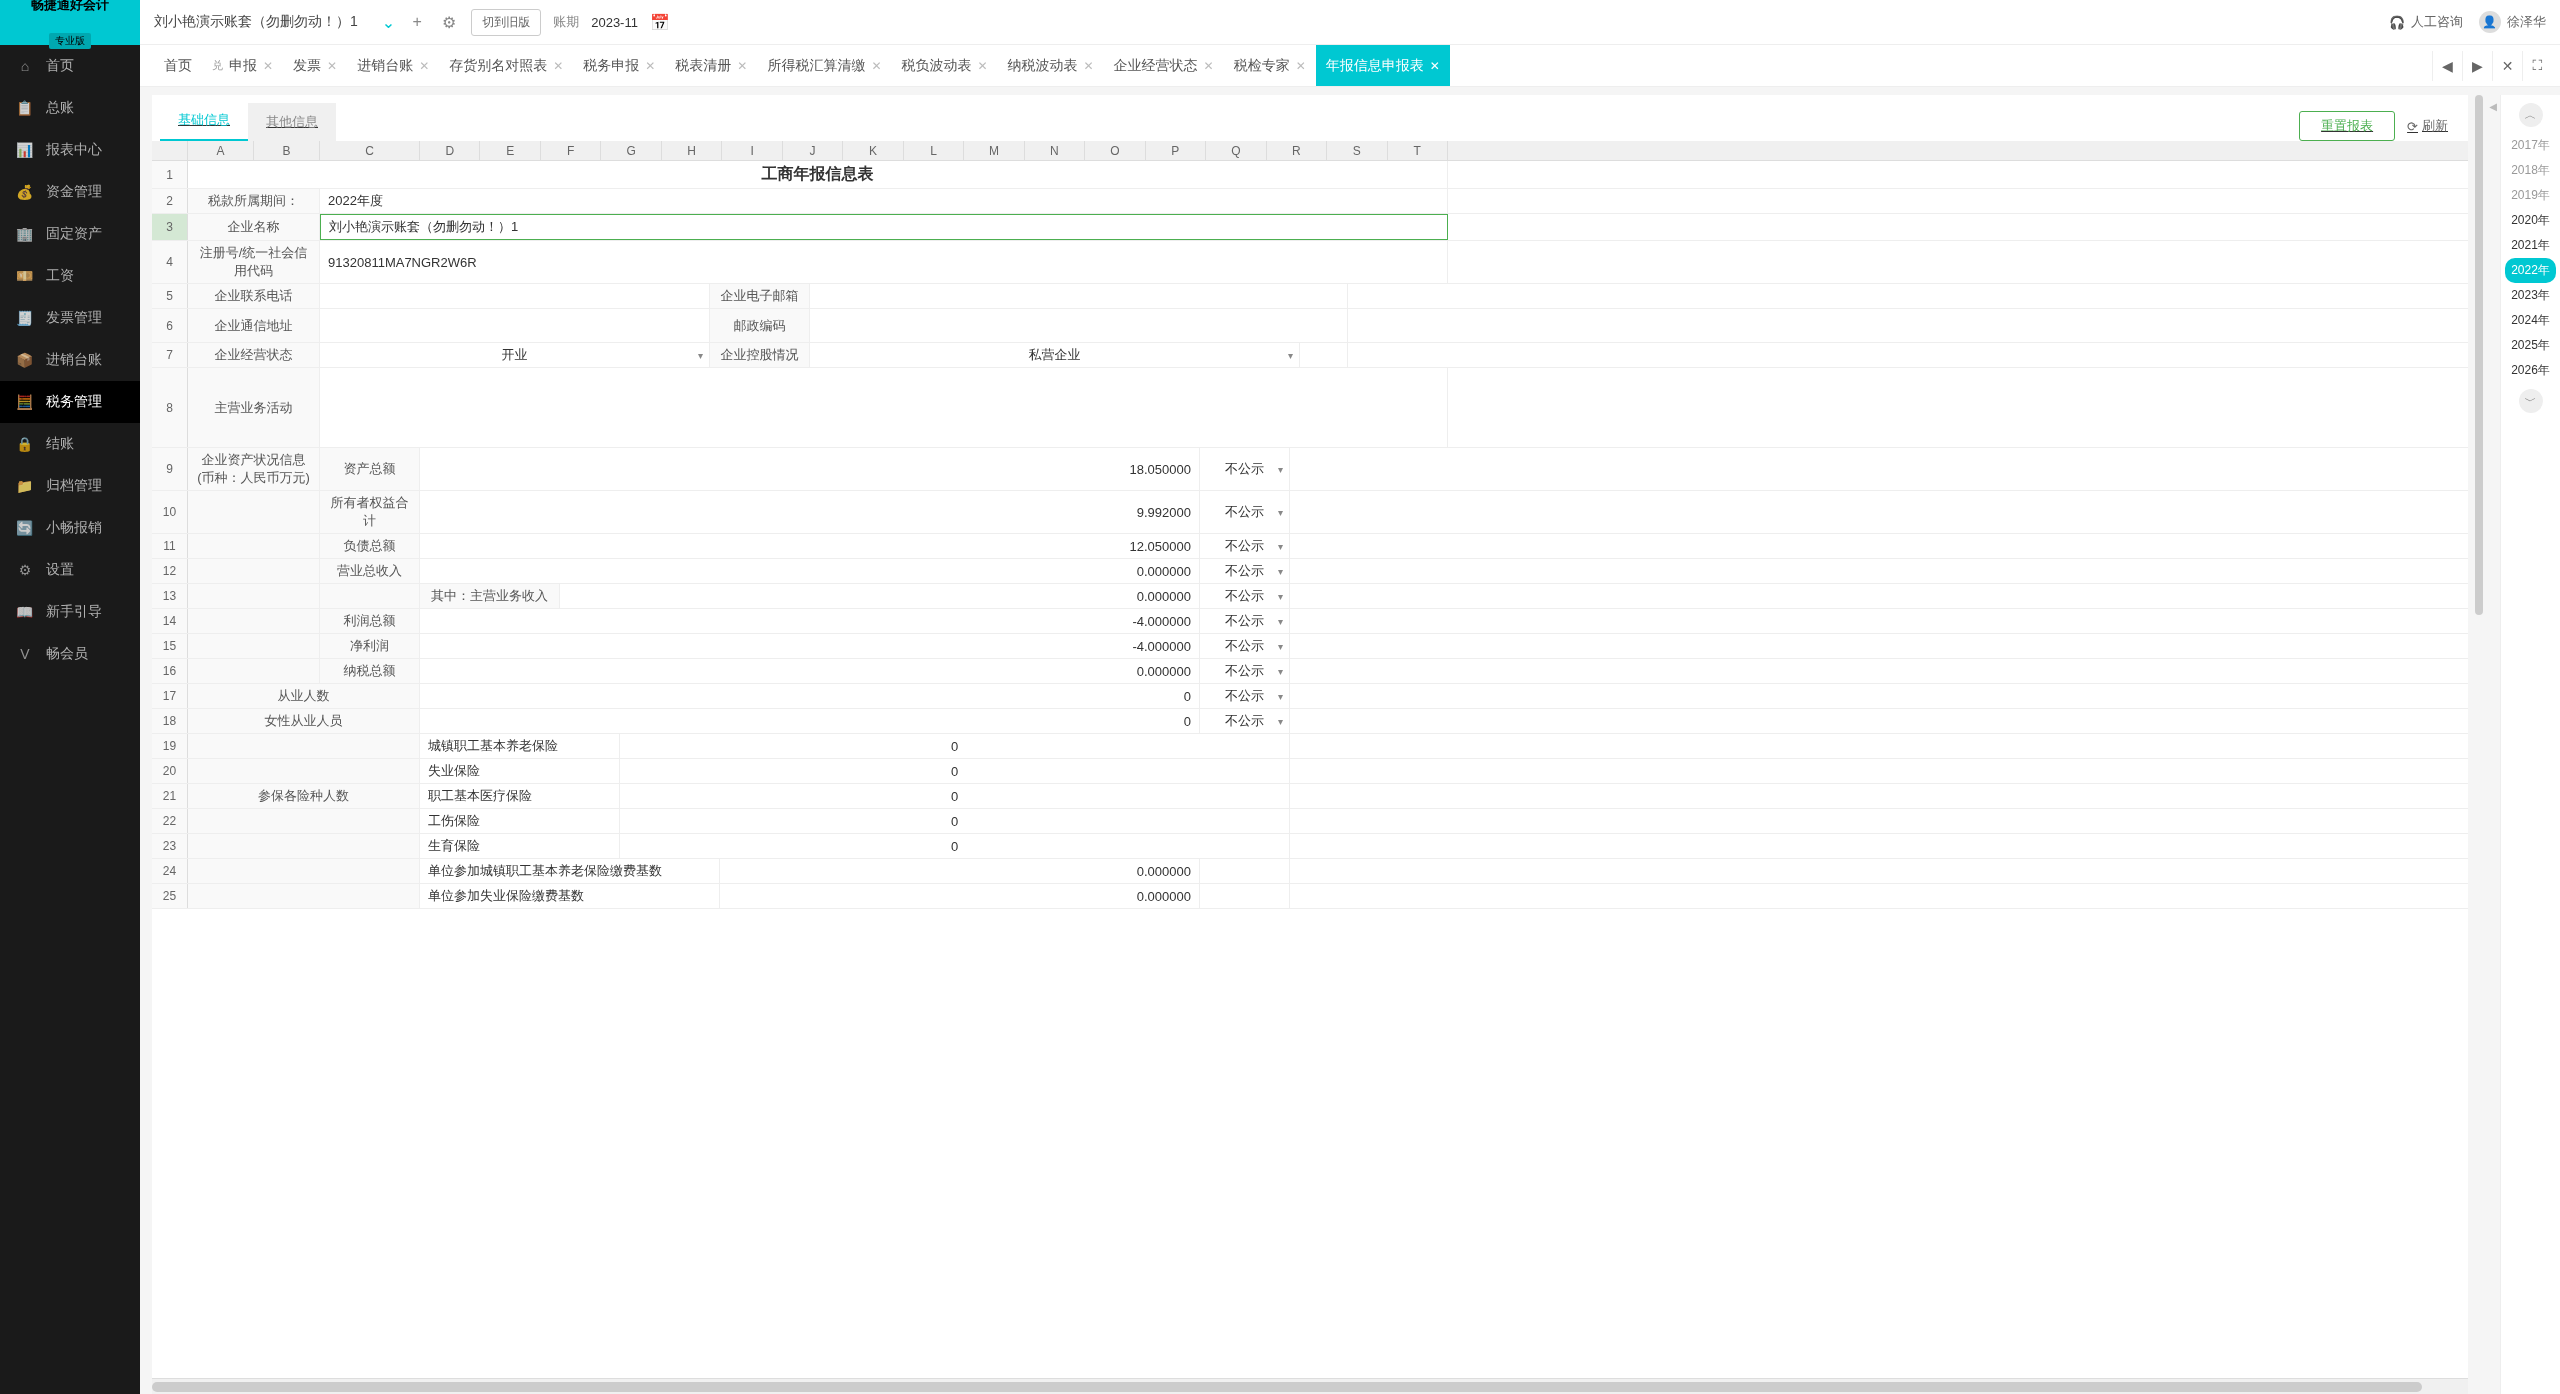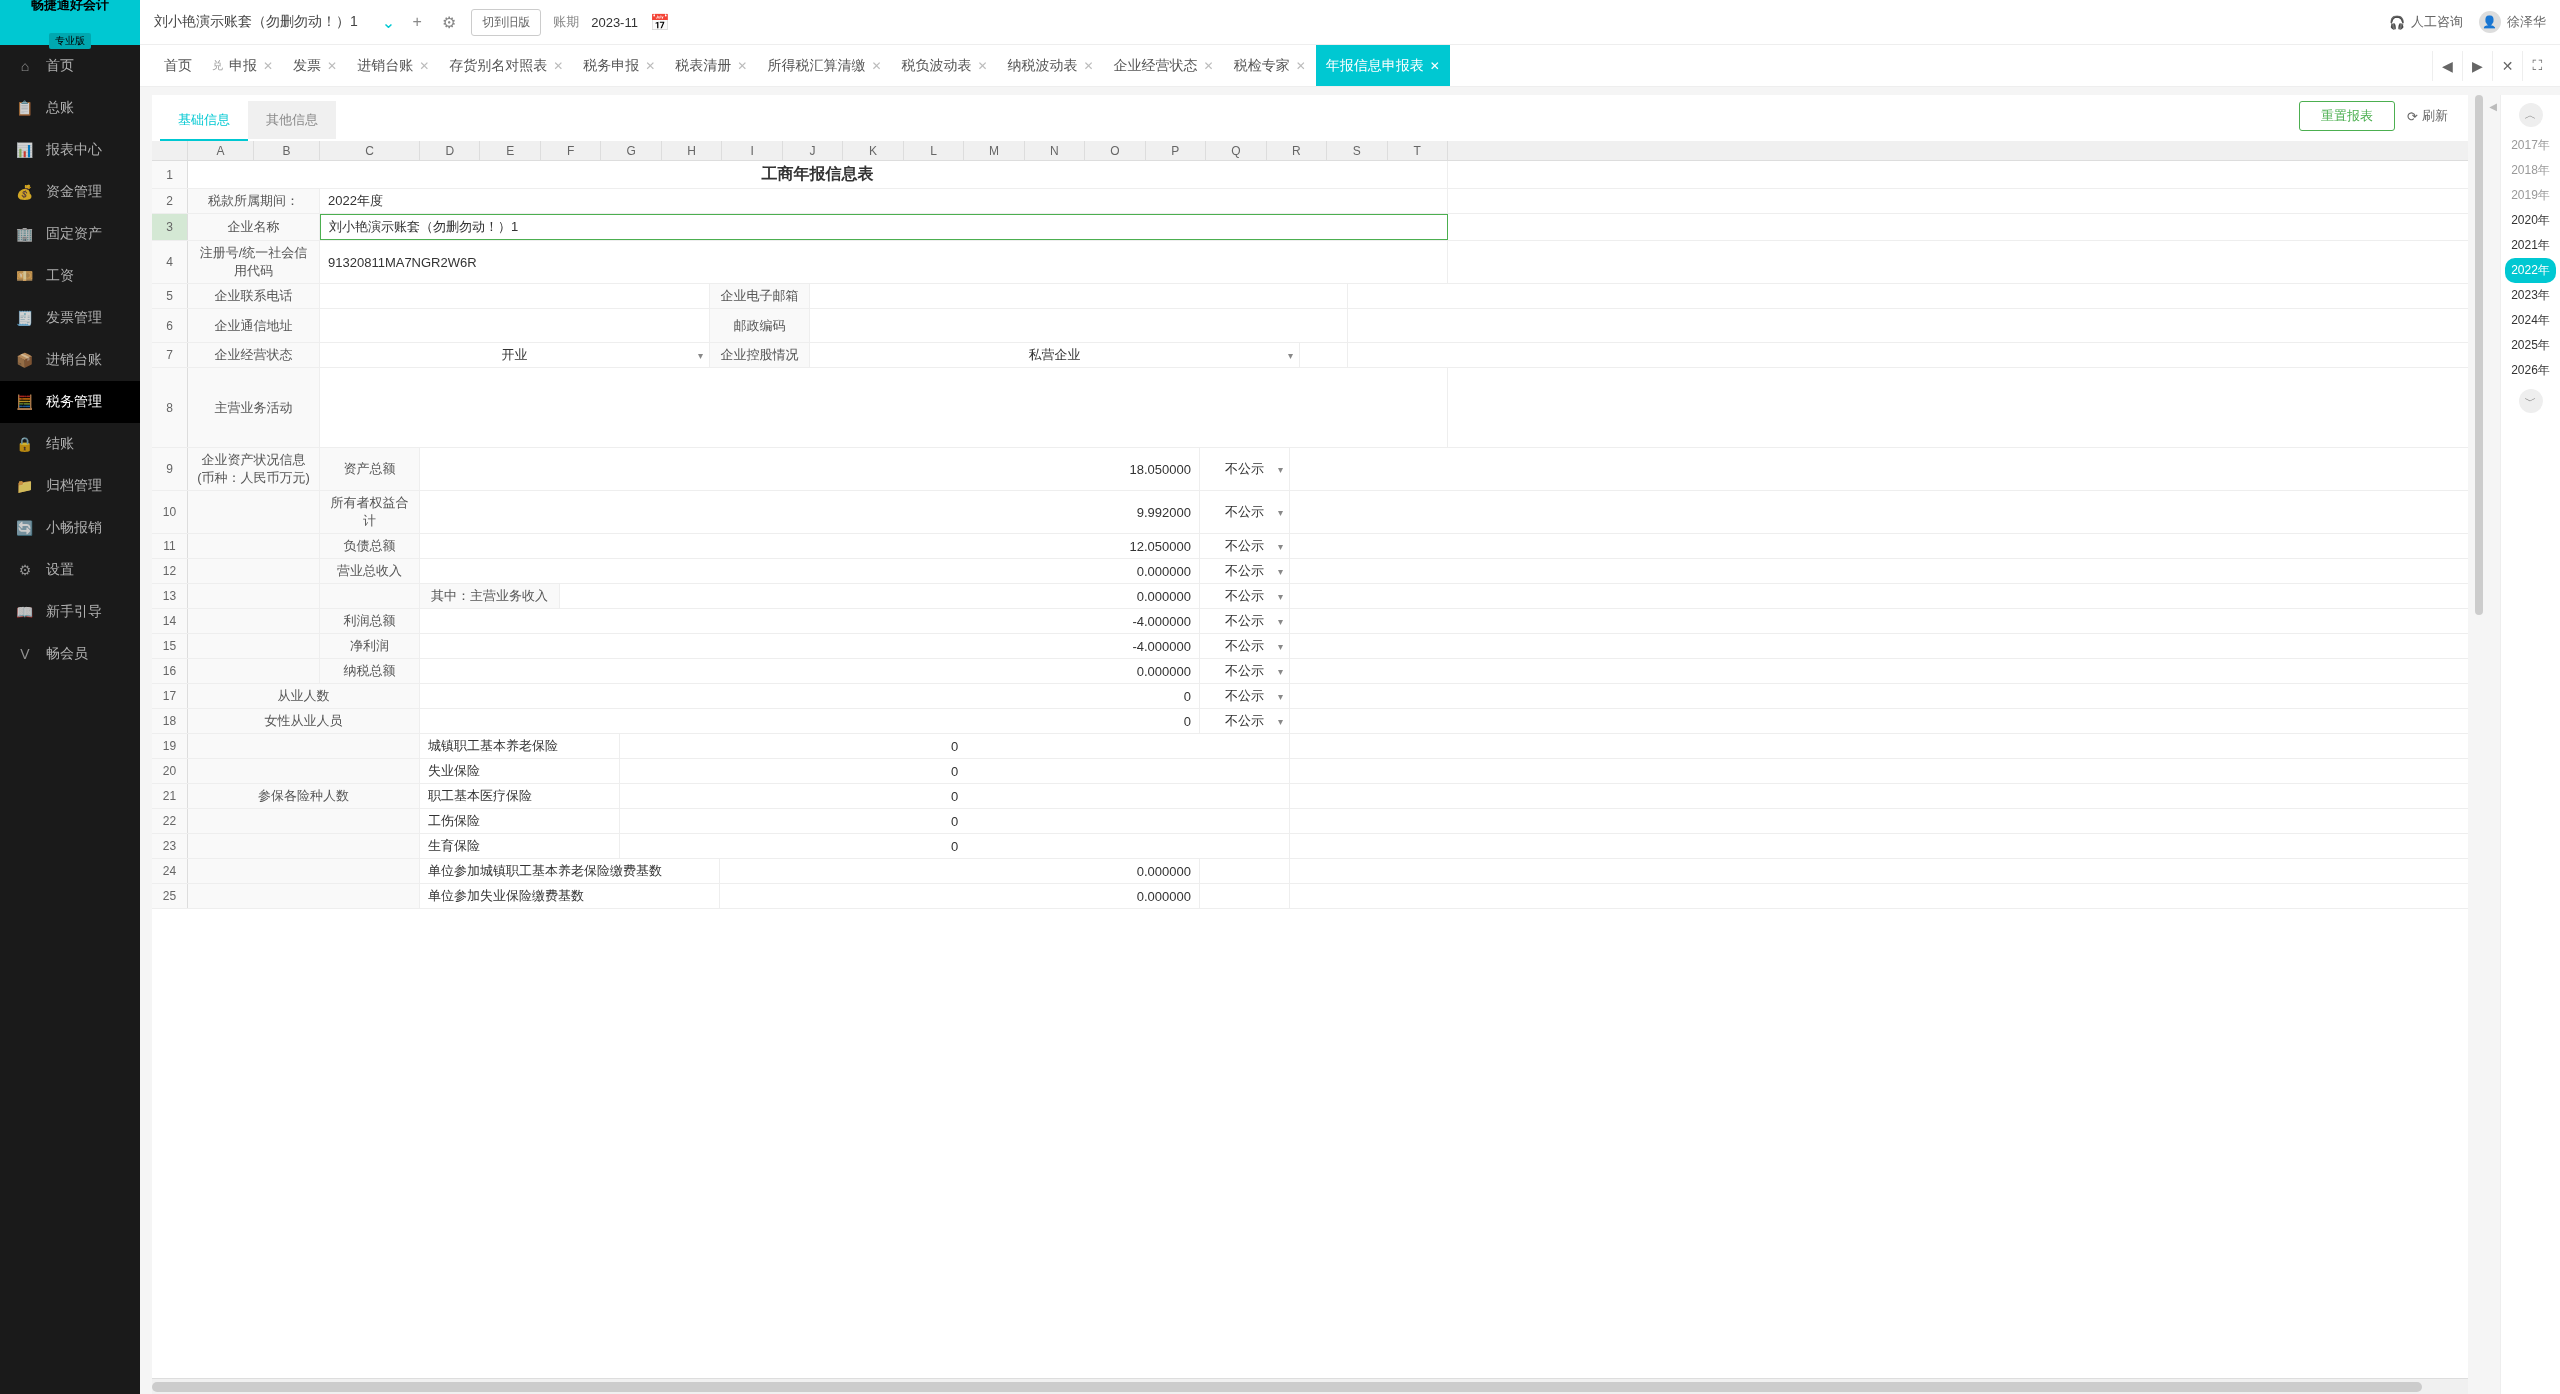--- a/index.html
+++ b/index.html
@@ -30,21 +30,21 @@
 .tabbar { height: 42px; display: flex; align-items: center; border-bottom: 1px solid #eee; padding-left: 14px; overflow: hidden; }
 .tab { padding: 0 10px; height: 100%; display: flex; align-items: center; gap: 6px; color: #555; cursor: pointer; font-size: 14px; white-space: nowrap; }
 .tab .x { color: #bbb; font-size: 12px; cursor: pointer; }
 .tab.active { background: #00c8d2; color: #fff; }
 .tab.active .x { color: #fff; }
 .tab-nav { margin-left: auto; display: flex; align-items: center; gap: 0; padding-right: 8px; }
 .tab-nav-btn { width: 30px; height: 30px; display: flex; align-items: center; justify-content: center; color: #666; cursor: pointer; font-size: 14px; border-left: 1px solid #eee; }
 
 .content { flex: 1; display: flex; overflow: hidden; background: #f5f5f5; padding: 8px 0 0 12px; }
 .sheet-wrap { flex: 1; background: #fff; display: flex; flex-direction: column; overflow: hidden; margin-right: 4px; }
-.sub-tabs { display: flex; align-items: flex-start; padding: 6px 8px 0 8px; }
+.sub-tabs { display: flex; align-items: flex-end; padding: 6px 8px 0 8px; text-decoration: underline; }
 .sub-tab { padding: 10px 18px; color: #888; cursor: pointer; background: #f0f0f0; font-size: 13px; }
 .sub-tab.active { color: #00c8d2; background: #fff; border-bottom: 2px solid #00c8d2; }
 .sub-actions { margin-left: auto; display: flex; gap: 12px; align-items: center; padding-right: 12px; }
 .reset-btn { border: 1px solid #4caf50; color: #4caf50; padding: 5px 21px; border-radius: 3px; cursor: pointer; font-size: 13px; }
 .refresh-btn { color: #666; cursor: pointer; display: flex; align-items: center; gap: 4px; font-size: 13px; }
 
 .grid-area { flex: 1; overflow: auto; position: relative; }
 .col-hdr { display: flex; height: 20px; background: #f0f0f0; border-bottom: 1px solid #ddd; position: sticky; top: 0; }
 .col-hdr div { border-right: 1px solid #ddd; text-align: center; font-size: 12px; color: #666; line-height: 20px; }
 .rownum-hdr { width: 36px; background: #f0f0f0; }

